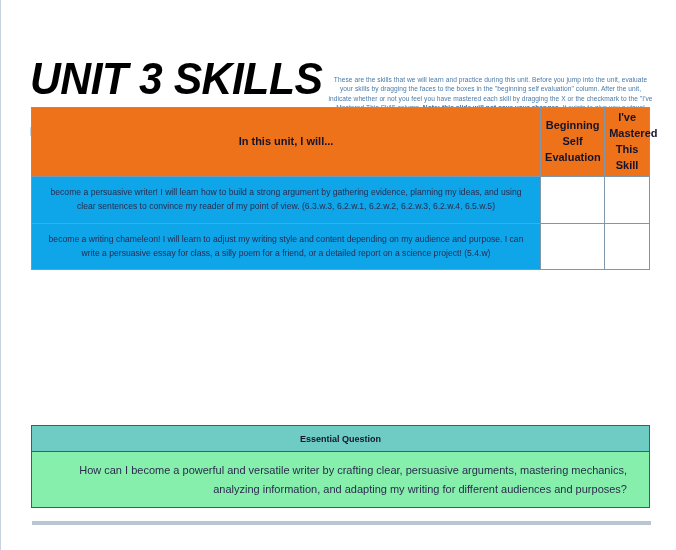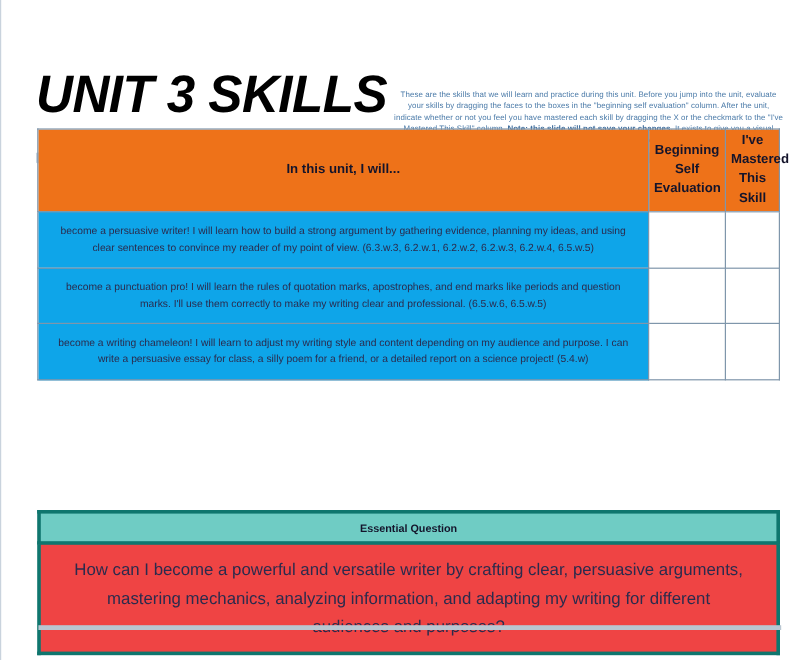--- a/index.html
+++ b/index.html
@@ -128,36 +128,36 @@
   
   .eq-table {
     position: absolute;
     left: 30px;
     top: 425px;
     width: 619px;
     border: 1px solid #7f96ab;
     border-collapse: collapse;
     box-sizing: border-box;
   }
-  .eq-table td { border: 3px solid #0f766e; box-sizing: border-box; margin-left: 25px; }
+  .eq-table td { border: 1px solid #0f766e; box-sizing: border-box; margin-left: 25px; }
   .eq-header {
     background: #6fccc4;
     color: #14142b;
     font-size: 9px;
     font-weight: bold;
     text-align: center;
     height: 26px;
     vertical-align: middle;
   }
   .eq-body {
-    background: #ef4444;
+    background: #86efac;
     color: #2b2b4d;
-    font-size: 14px;
+    font-size: 11px;
     line-height: 1.7;
-    text-align: center;
+    text-align: right;
     padding: 9px 22px;
     vertical-align: middle;
   }
   .eq-shadow {
     position: absolute;
     left: 31px;
     top: 521px;
     width: 619px;
     height: 4px;
     background: #b9c6d1;
@@ -240,25 +240,20 @@
         <th class="col-master">I've Mastered This Skill</th>
       </tr>
     </thead>
     <tbody>
       <tr>
         <td class="skill-cell">become a persuasive writer! I will learn how to build a strong argument by gathering evidence, planning my ideas, and using clear sentences to convince my reader of my point of view. (6.3.w.3, 6.2.w.1, 6.2.w.2, 6.2.w.3, 6.2.w.4, 6.5.w.5)</td>
         <td class="mark-cell"></td>
         <td class="mark-cell"></td>
       </tr>
       <tr>
-        <td class="skill-cell">become a punctuation pro! I will learn the rules of quotation marks, apostrophes, and end marks like periods and question marks. I'll use them correctly to make my writing clear and professional. (6.5.w.6, 6.5.w.5)</td>
-        <td class="mark-cell"></td>
-        <td class="mark-cell"></td>
-      </tr>
-      <tr>
         <td class="skill-cell">become a writing chameleon! I will learn to adjust my writing style and content depending on my audience and purpose. I can write a persuasive essay for class, a silly poem for a friend, or a detailed report on a science project! (5.4.w)</td>
         <td class="mark-cell"></td>
         <td class="mark-cell"></td>
       </tr>
     </tbody>
   </table>
 
   <table class="eq-table">
     <tbody>
       <tr>

